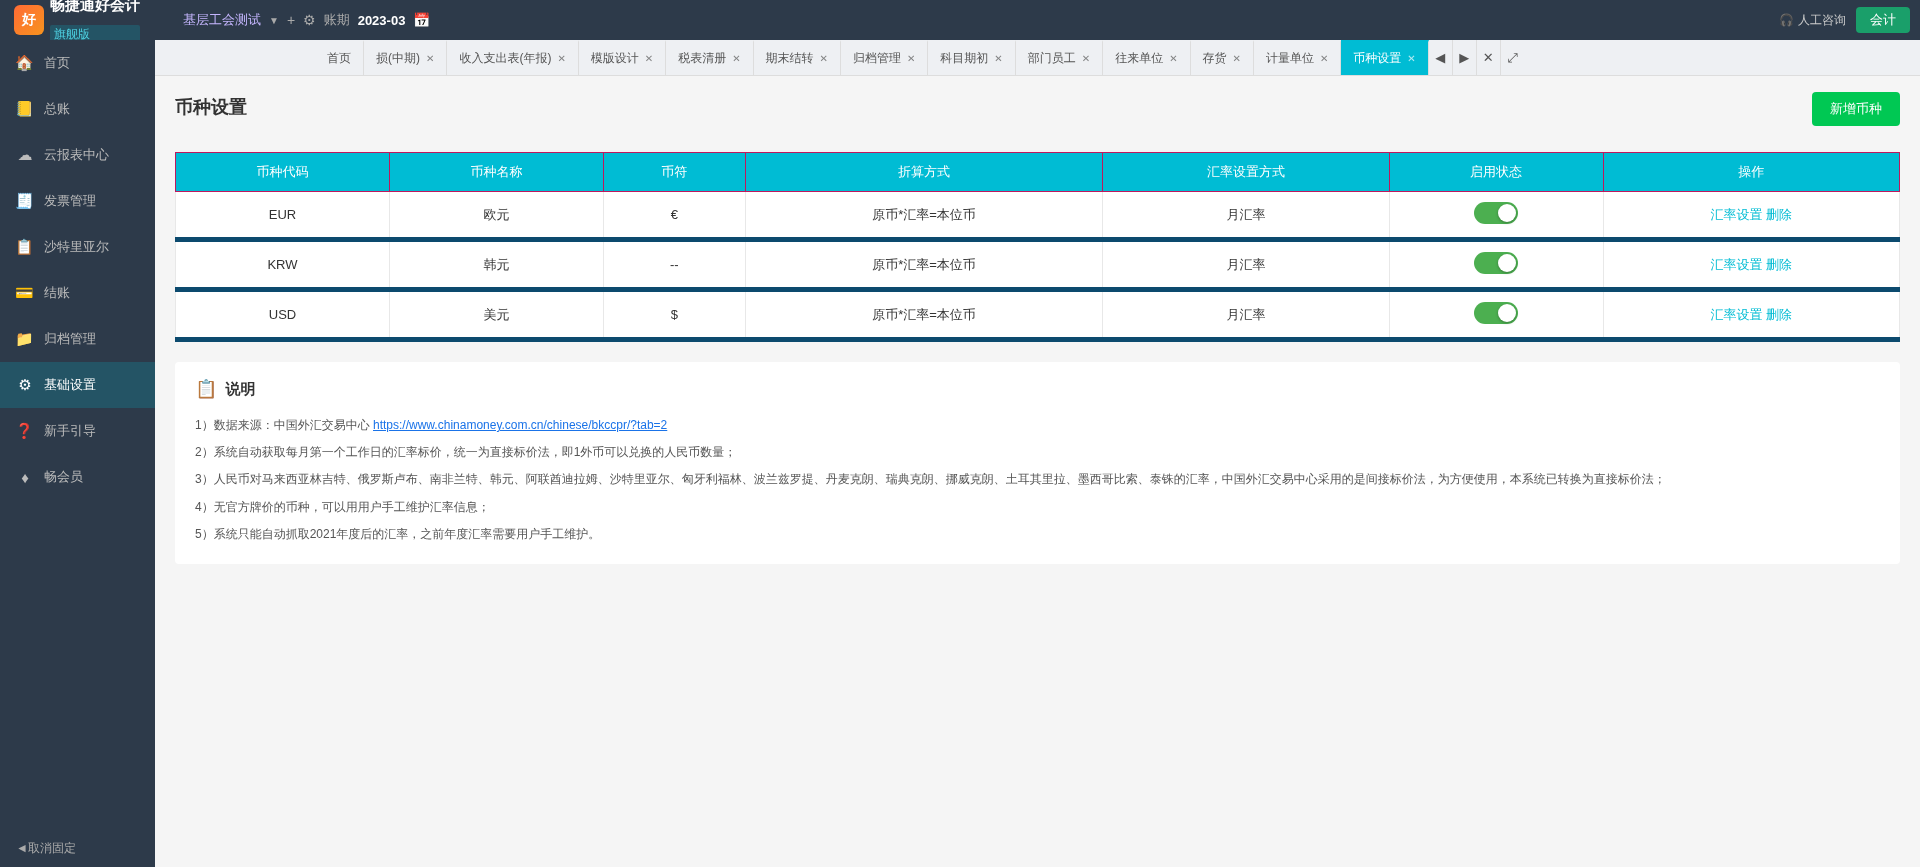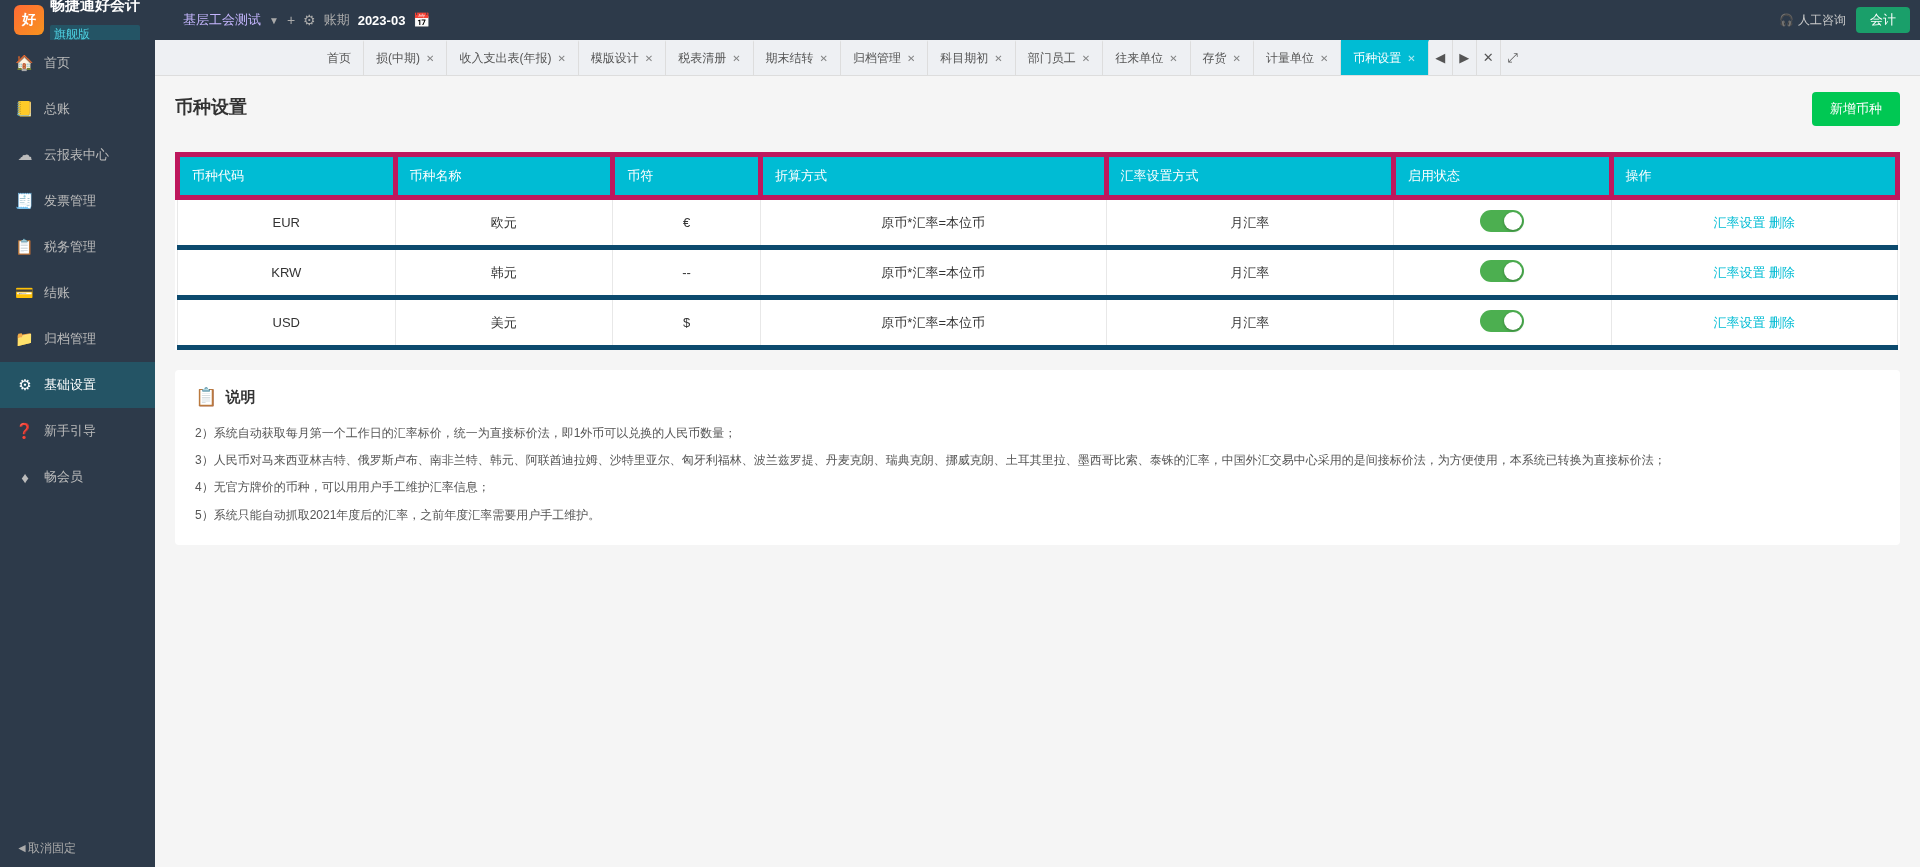--- a/index.html
+++ b/index.html
@@ -36,21 +36,21 @@
 
     
     .page-title { font-size: 18px; font-weight: bold; color: #333; margin-bottom: 16px; }
 
     
     .btn-new { float: right; background: #00c853; color: white; border: none; padding: 8px 18px; border-radius: 4px; font-size: 13px; cursor: pointer; margin-bottom: 12px; }
 
     
     .data-table { width: 100%; border-collapse: collapse; background: white; margin-bottom: 20px; }
     .data-table thead tr { background: #00bcd4; color: white; }
-    .data-table thead th { padding: 10px 12px; text-align: left; font-weight: normal; font-size: 13px; border: 5px solid #be185d; }
+    .data-table thead th { padding: 10px 12px; text-align: center; font-weight: normal; font-size: 13px; border: 1px solid #be185d; }
     .data-table tbody tr { border-bottom: 5px solid #0c4a6e; }
     .data-table tbody td { padding: 10px 12px; text-align: center; font-size: 13px; border: 1px solid #e8e8e8; }
     .table-link { color: #00bcd4; cursor: pointer; text-decoration: none; }
     .table-delete { color: #00bcd4; cursor: pointer; }
 
     
     .toggle { display: inline-flex; align-items: center; cursor: pointer; }
     .toggle-track { width: 44px; height: 22px; background: #4caf50; border-radius: 11px; position: relative; transition: background 0.2s; }
     .toggle-thumb { position: absolute; right: 2px; top: 2px; width: 18px; height: 18px; background: white; border-radius: 50%; box-shadow: 0 1px 3px rgba(0,0,0,0.3); }
 
@@ -117,21 +117,21 @@
     <div class="sidebar-item">
       <span class="sidebar-icon">☁</span>
       <span>云报表中心</span>
     </div>
     <div class="sidebar-item">
       <span class="sidebar-icon">🧾</span>
       <span>发票管理</span>
     </div>
     <div class="sidebar-item">
       <span class="sidebar-icon">📋</span>
-      <span>税务管理</span>
+      <span>沙特里亚尔</span>
     </div>
     <div class="sidebar-item">
       <span class="sidebar-icon">💳</span>
       <span>结账</span>
     </div>
     <div class="sidebar-item">
       <span class="sidebar-icon">📁</span>
       <span>归档管理</span>
     </div>
     <div class="sidebar-item active">
@@ -288,20 +288,21 @@
   </tr>
             </tbody>
         </table>
 
         <div class="notes-section">
           <div class="notes-title">
             <span class="notes-icon">📋</span>
             <span>说明</span>
           </div>
           <ul class="notes-list" id="notes-list">
+          <li>1）数据来源：中国外汇交易中心 <a class="notes-link" href="#">https://www.chinamoney.com.cn/chinese/bkccpr/?tab=2</a></li>
               <li>2）系统自动获取每月第一个工作日的汇率标价，统一为直接标价法，即1外币可以兑换的人民币数量；</li>
               <li>3）人民币对马来西亚林吉特、俄罗斯卢布、南非兰特、韩元、阿联酋迪拉姆、沙特里亚尔、匈牙利福林、波兰兹罗提、丹麦克朗、瑞典克朗、挪威克朗、土耳其里拉、墨西哥比索、泰铢的汇率，中国外汇交易中心采用的是间接标价法，为方便使用，本系统已转换为直接标价法；</li>
               <li>4）无官方牌价的币种，可以用用户手工维护汇率信息；</li>
               <li>5）系统只能自动抓取2021年度后的汇率，之前年度汇率需要用户手工维护。</li>
             </ul>
         </div>
       </div>
     </div>
   </div>
 </div>

